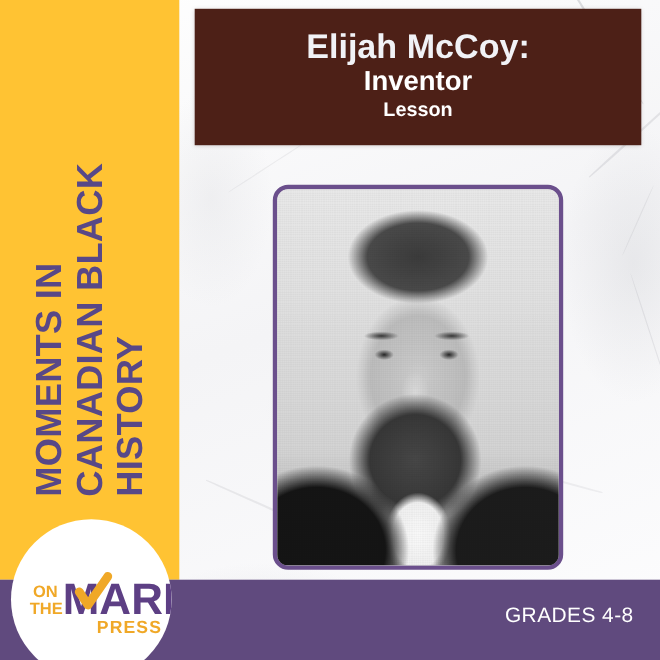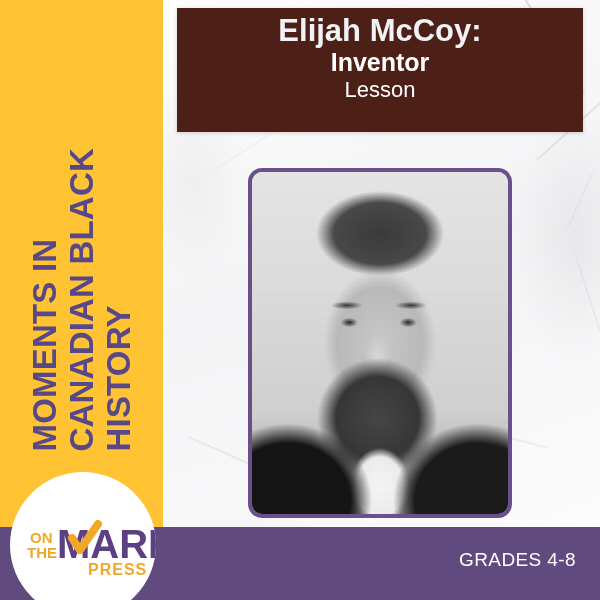--- a/index.html
+++ b/index.html
@@ -94,42 +94,42 @@
     position: absolute;
     left: 177px;
     top: 8px;
     width: 406px;
     height: 124px;
     background: #4d2017;
     box-sizing: border-box;
     display: flex;
     flex-direction: column;
     align-items: center;
-    justify-content: flex-start;
+    justify-content: center;
     padding: 6px 14px 10px 14px;
     box-shadow: 0 1px 4px rgba(90,70,70,0.25);
   }
   .title-main {
     color: #f1f2f6;
     font-weight: bold;
     font-size: 31px;
     line-height: 1.1;
     text-align: center;
   }
   .title-sub {
     color: #ffffff;
     font-weight: bold;
     font-size: 25px;
     line-height: 1.15;
     text-align: center;
   }
   .title-kicker {
     color: #ffffff;
-    font-weight: normal;
-    font-size: 22px;
+    font-weight: bold;
+    font-size: 18px;
     line-height: 1.2;
     text-align: center;
   }
 
   
   .portrait-frame {
     position: absolute;
     left: 248px;
     top: 168px;
     width: 264px;

